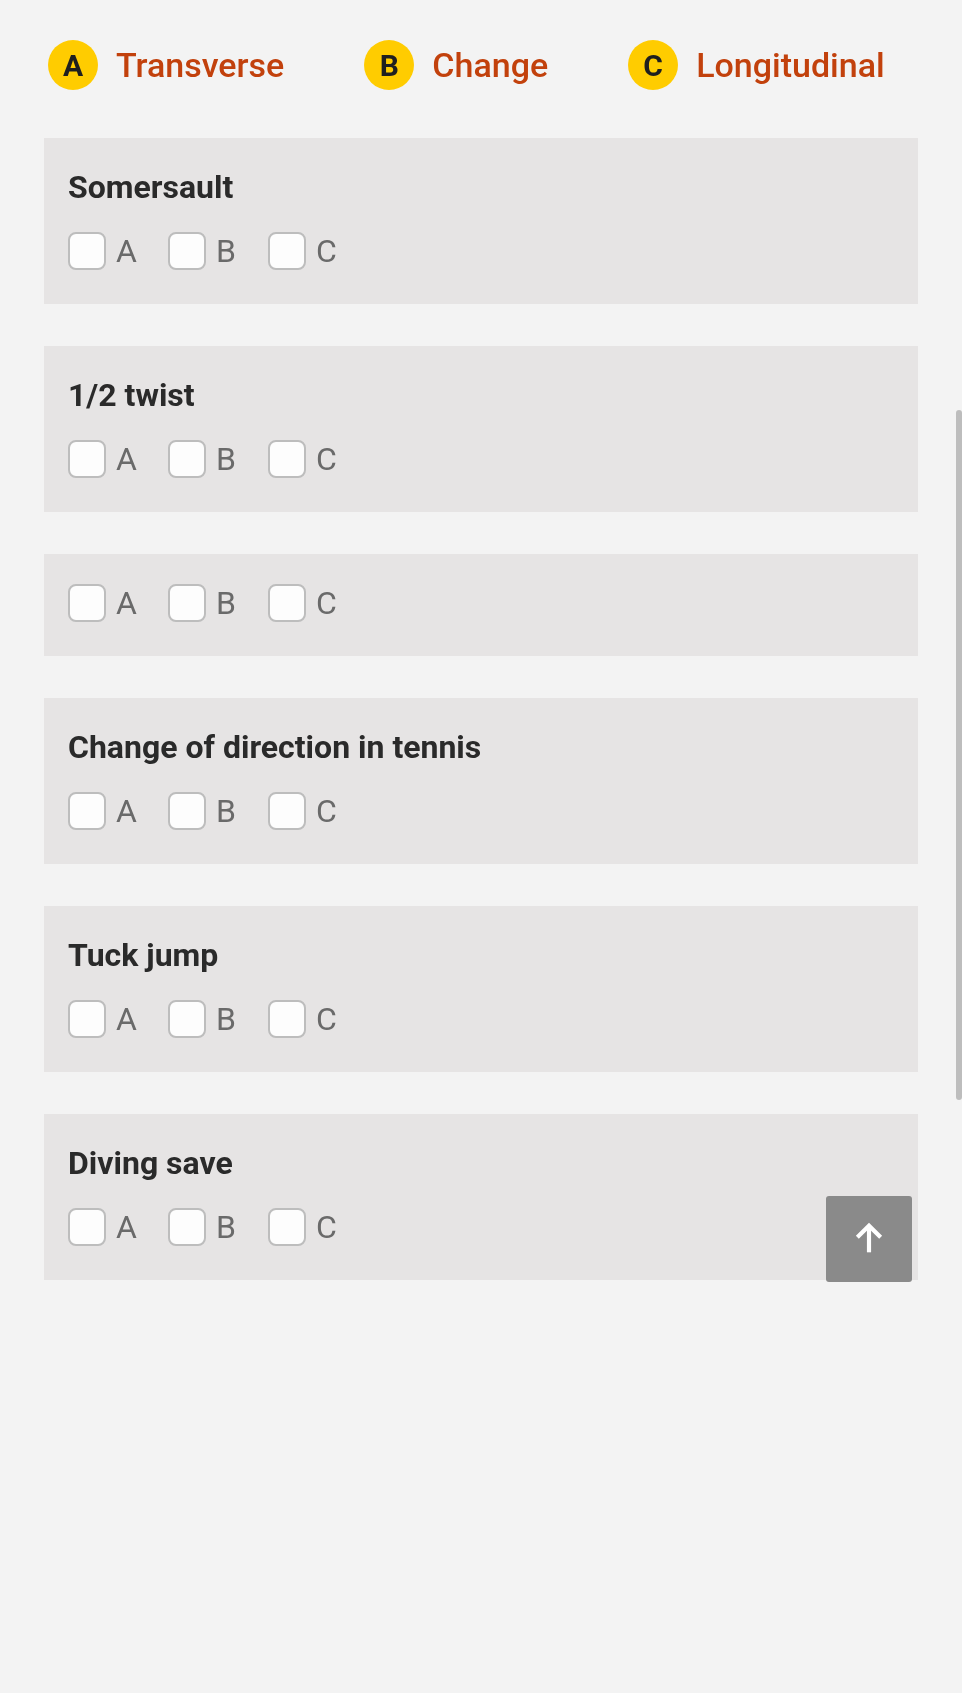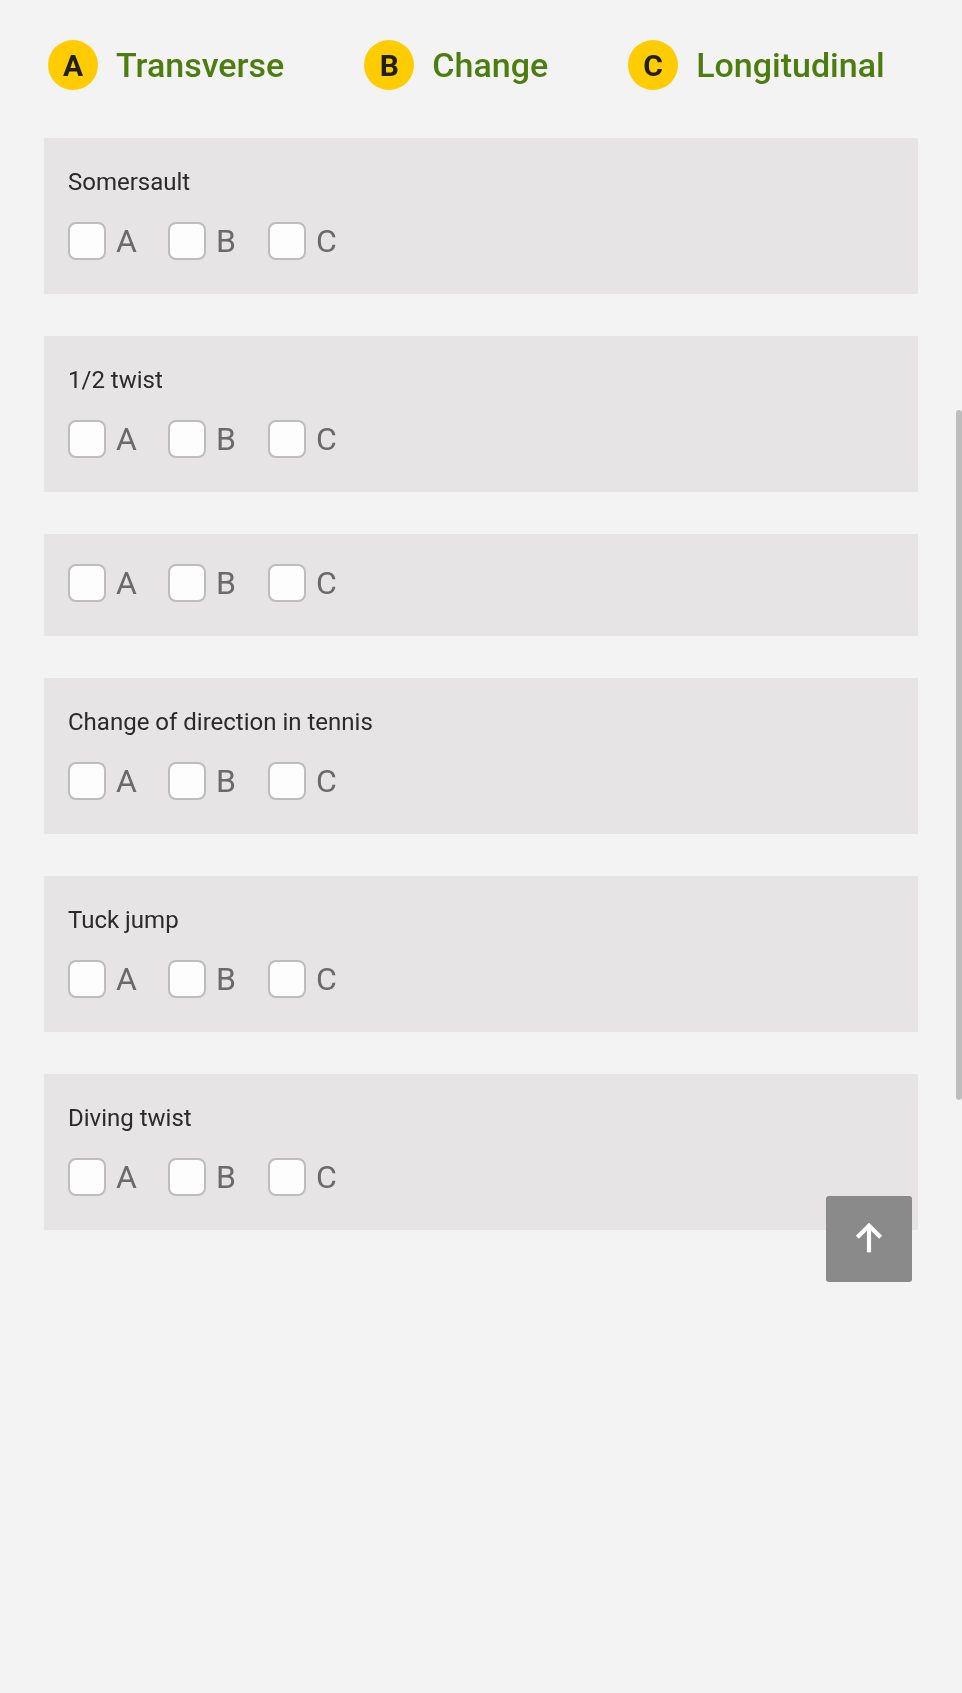--- a/index.html
+++ b/index.html
@@ -37,31 +37,31 @@
     font-size: 30px;
     font-weight: 700;
     display: flex;
     align-items: center;
     justify-content: center;
     flex-shrink: 0;
   }
   .legend-text {
     font-size: 34px;
     font-weight: 500;
-    color: #4d7c0f;
+    color: #c2410c;
     text-align: center;
   }
   .question-card {
     background: #e6e4e4;
     padding: 30px 24px 34px 24px;
     margin-bottom: 42px;
   }
   .question-title {
-    font-size: 24px;
-    font-weight: 400;
+    font-size: 32px;
+    font-weight: 700;
     color: #2a2a2a;
     margin-bottom: 26px;
   }
   .options-row {
     display: flex;
     align-items: center;
     gap: 28px;
   }
   .option {
     display: flex;
@@ -216,21 +216,21 @@
         <div class="option-label">B</div>
       </div>
       <div class="option">
         <div class="checkbox"></div>
         <div class="option-label">C</div>
       </div>
     </div>
   </div>
 
   <div class="question-card">
-    <div class="question-title">Diving twist</div>
+    <div class="question-title">Diving save</div>
     <div class="options-row">
       <div class="option">
         <div class="checkbox"></div>
         <div class="option-label">A</div>
       </div>
       <div class="option">
         <div class="checkbox"></div>
         <div class="option-label">B</div>
       </div>
       <div class="option">

